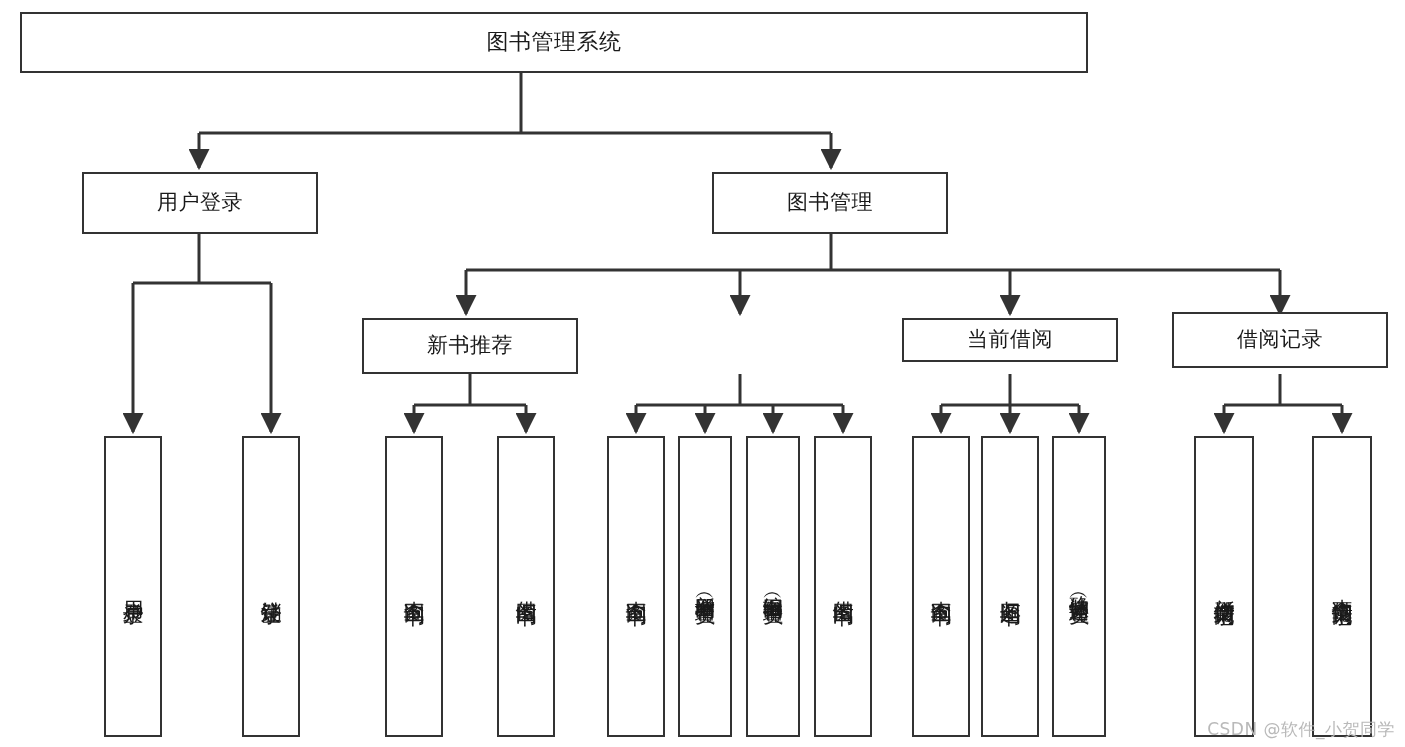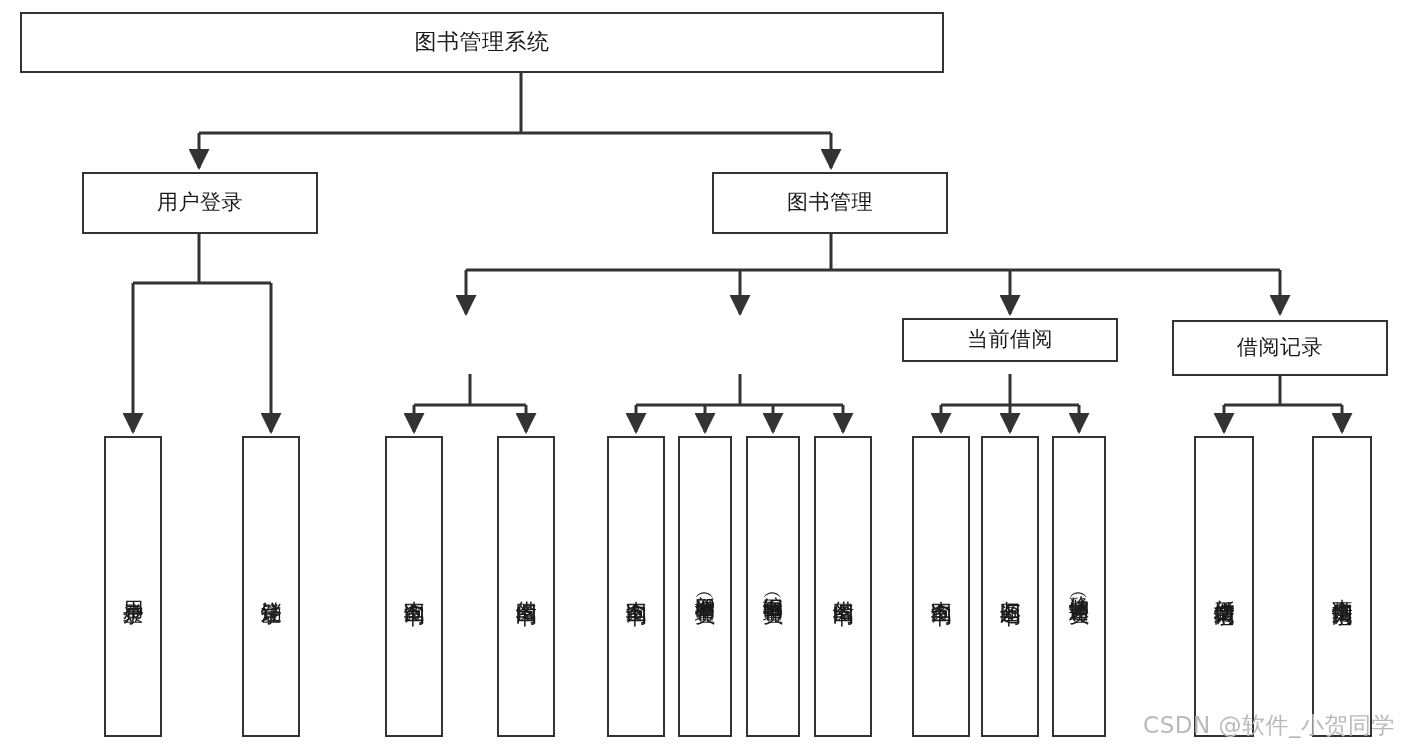--- a/index.html
+++ b/index.html
@@ -66,21 +66,21 @@
     white-space: normal;
   }
   .node.vert.narrow .label {
     font-size: 20px;
   }
   
   #watermark {
     position: absolute;
     right: 10px;
     bottom: 6px;
-    font-size: 23px;
+    font-size: 17px;
     color: #b9b9b9;
     white-space: nowrap;
     letter-spacing: 0.5px;
   }
 </style>
 </head>
 <body>
 
 <div id="canvas">
 
@@ -128,39 +128,42 @@
       <path d="M 1010 405 L 1010 432" marker-end="url(#arrow)"></path>
       <path d="M 1079 405 L 1079 432" marker-end="url(#arrow)"></path>
 
       <path d="M 1280 374 L 1280 405"></path>
       <path d="M 1224 405 L 1342 405"></path>
       <path d="M 1224 405 L 1224 432" marker-end="url(#arrow)"></path>
       <path d="M 1342 405 L 1342 432" marker-end="url(#arrow)"></path>
     </g>
   </svg>
 
-  <div class="node horiz root" style="left:20px; top:12px; width:924px; height:61px;">
+  <div class="node horiz root" style="left:20px; top:12px; width:1068px; height:61px;">
     <span class="label">图书管理系统</span>
   </div>
 
   <div class="node horiz" style="left:82px; top:172px; width:236px; height:62px;">
     <span class="label">用户登录</span>
   </div>
 
   <div class="node horiz" style="left:712px; top:172px; width:236px; height:62px;">
     <span class="label">图书管理</span>
   </div>
 
+  <div class="node horiz" style="left:362px; top:318px; width:216px; height:56px;">
+    <span class="label">新书推荐</span>
+  </div>
 
 
   <div class="node horiz" style="left:902px; top:318px; width:216px; height:44px;">
     <span class="label">当前借阅</span>
   </div>
 
-  <div class="node horiz" style="left:1172px; top:320px; width:216px; height:56px;">
+  <div class="node horiz" style="left:1172px; top:312px; width:216px; height:56px;">
     <span class="label">借阅记录</span>
   </div>
 
   <div class="node vert" style="left:104px; top:436px; width:58px; height:301px;">
     <span class="label">用户登录</span>
   </div>
 
   <div class="node vert" style="left:242px; top:436px; width:58px; height:301px;">
     <span class="label">注销登录</span>
   </div>

